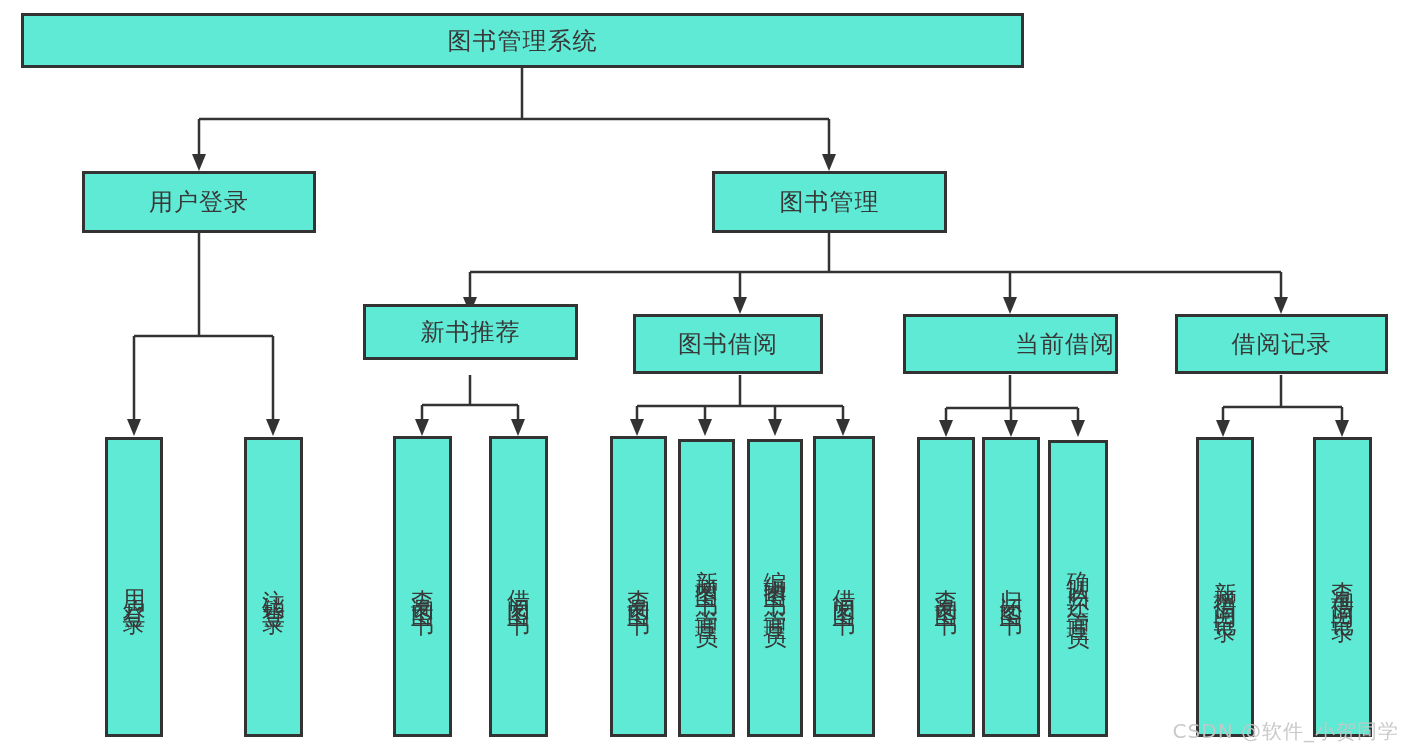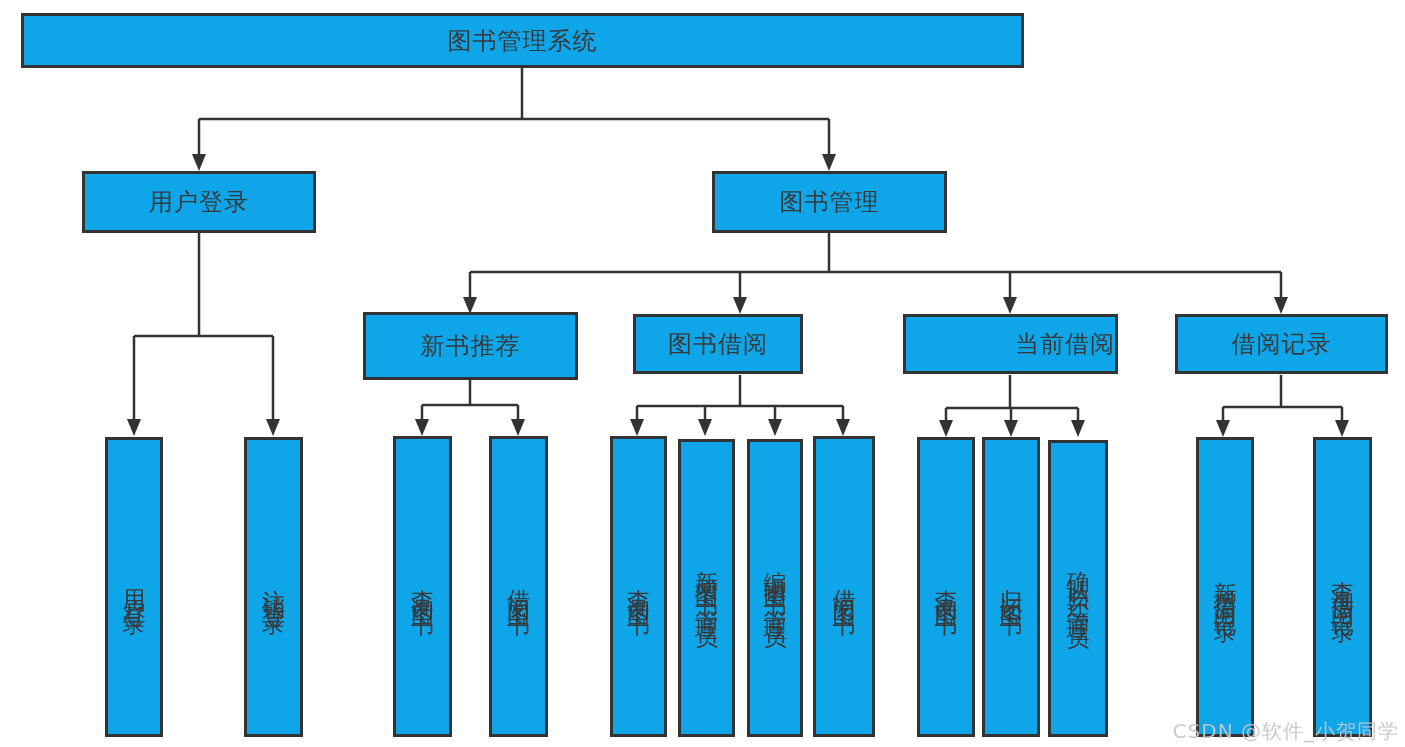--- a/index.html
+++ b/index.html
@@ -16,21 +16,21 @@
 
   .connectors {
     position: absolute;
     left: 0; top: 0;
     width: 1405px; height: 747px;
     z-index: 1;
   }
 
   .node {
     position: absolute;
-    background: #0ea5e9;
+    background: #5eead4;
     border: 3px solid #333333;
     display: flex;
     align-items: center;
     justify-content: center;
     color: #383838;
     z-index: 2;
   }
 
   .node.h { font-size: 24px; letter-spacing: 1px; white-space: nowrap; }
 
@@ -100,24 +100,24 @@
     <span>图书管理系统</span>
   </div>
 
   <div class="node h" style="left:82px; top:171px; width:234px; height:62px;">
     <span>用户登录</span>
   </div>
   <div class="node h" style="left:712px; top:171px; width:235px; height:62px;">
     <span>图书管理</span>
   </div>
 
-  <div class="node h" style="left:363px; top:312px; width:215px; height:68px;">
+  <div class="node h" style="left:363px; top:304px; width:215px; height:56px;">
     <span>新书推荐</span>
   </div>
-  <div class="node h" style="left:633px; top:314px; width:170px; height:60px;">
+  <div class="node h" style="left:633px; top:314px; width:190px; height:60px;">
     <span>图书借阅</span>
   </div>
   <div class="node h" style="left:903px; top:314px; width:215px; height:60px;justify-content:flex-end;">
     <span>当前借阅</span>
   </div>
   <div class="node h" style="left:1175px; top:314px; width:213px; height:60px;">
     <span>借阅记录</span>
   </div>
 
   <div class="node v" style="left:105px; top:437px; width:58px; height:300px;">

